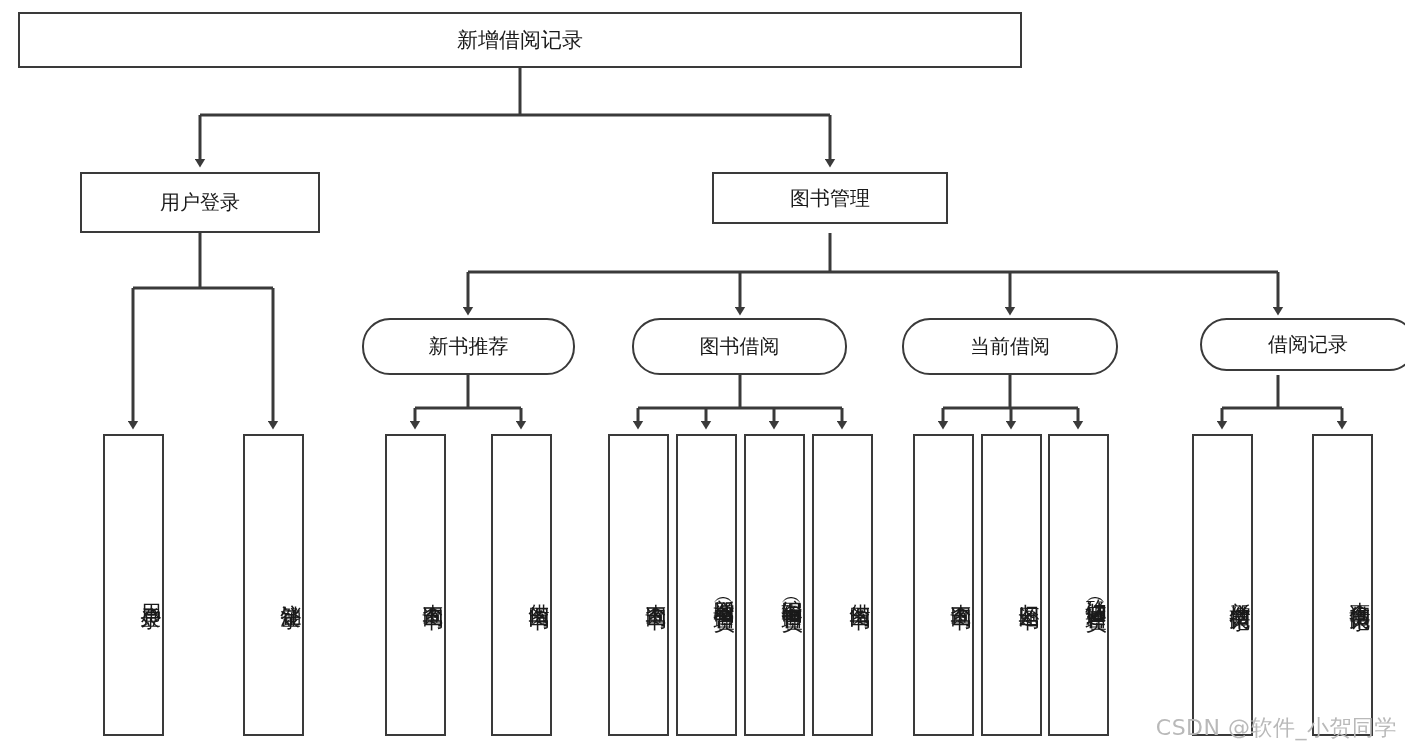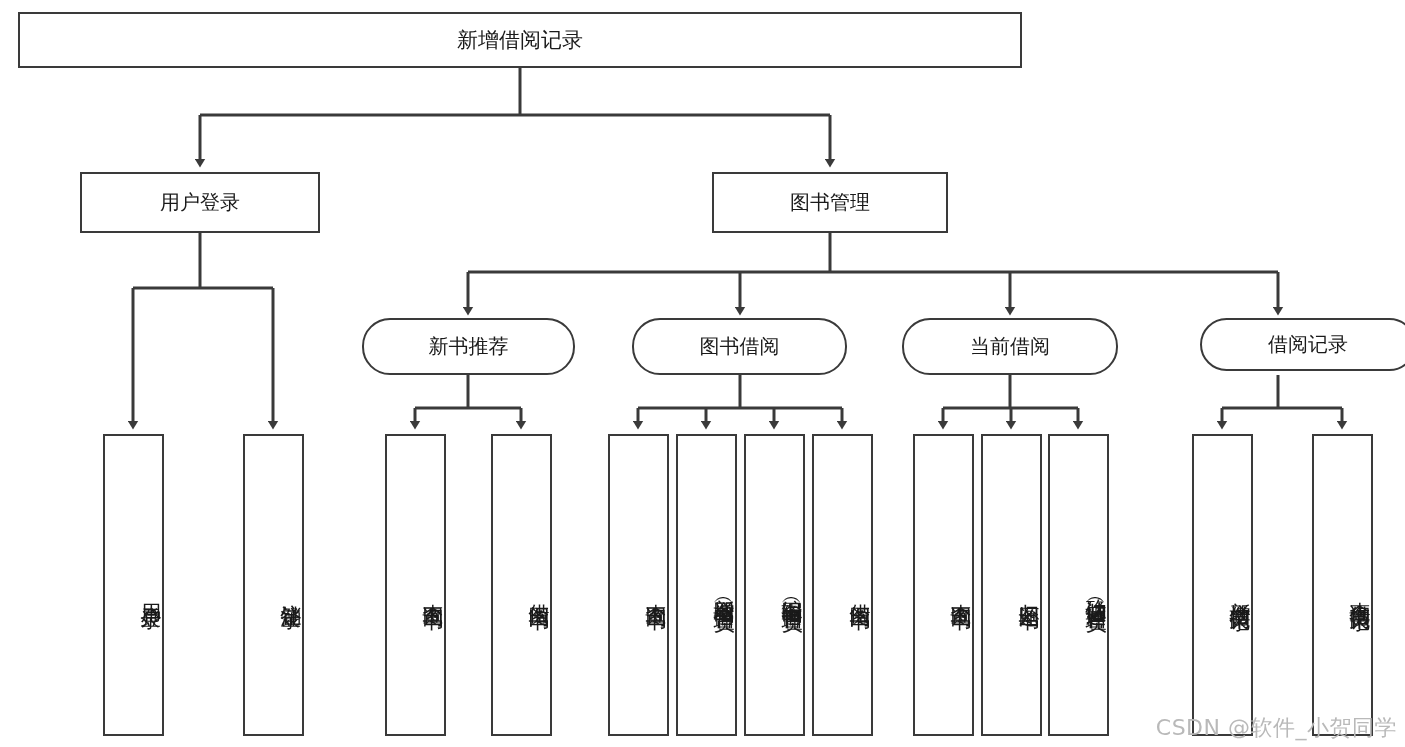--- a/index.html
+++ b/index.html
@@ -121,21 +121,21 @@
       <path d="M1222,408 L1342,408"></path>
       <path d="M1222,408 L1222,422" marker-end="url(#arrow)"></path>
       <path d="M1342,408 L1342,422" marker-end="url(#arrow)"></path>
     </g>
   </svg>
 
   <div class="node root" style="left:18px; top:12px; width:1004px; height:56px;">新增借阅记录</div>
 
   <div class="node level2" style="left:80px; top:172px; width:240px; height:61px;">用户登录</div>
 
-  <div class="node level2" style="left:712px; top:172px; width:236px; height:61px;">图书管理</div>
+  <div class="node level2" style="left:712px; top:172px; width:236px; height:52px;">图书管理</div>
 
   <div class="node level3" style="left:362px; top:318px; width:213px; height:57px;">新书推荐</div>
 
   <div class="node level3" style="left:902px; top:318px; width:216px; height:57px;">当前借阅</div>
 
   <div class="node level3" style="left:632px; top:318px; width:215px; height:57px;">图书借阅</div>
 
   <div class="node level3" style="left:1172px; top:318px; width:216px; height:53px;margin-left:28px;">借阅记录</div>
 
   <div class="node leaf" style="left:103px; top:434px; width:61px; height:302px;">用户登录</div>

